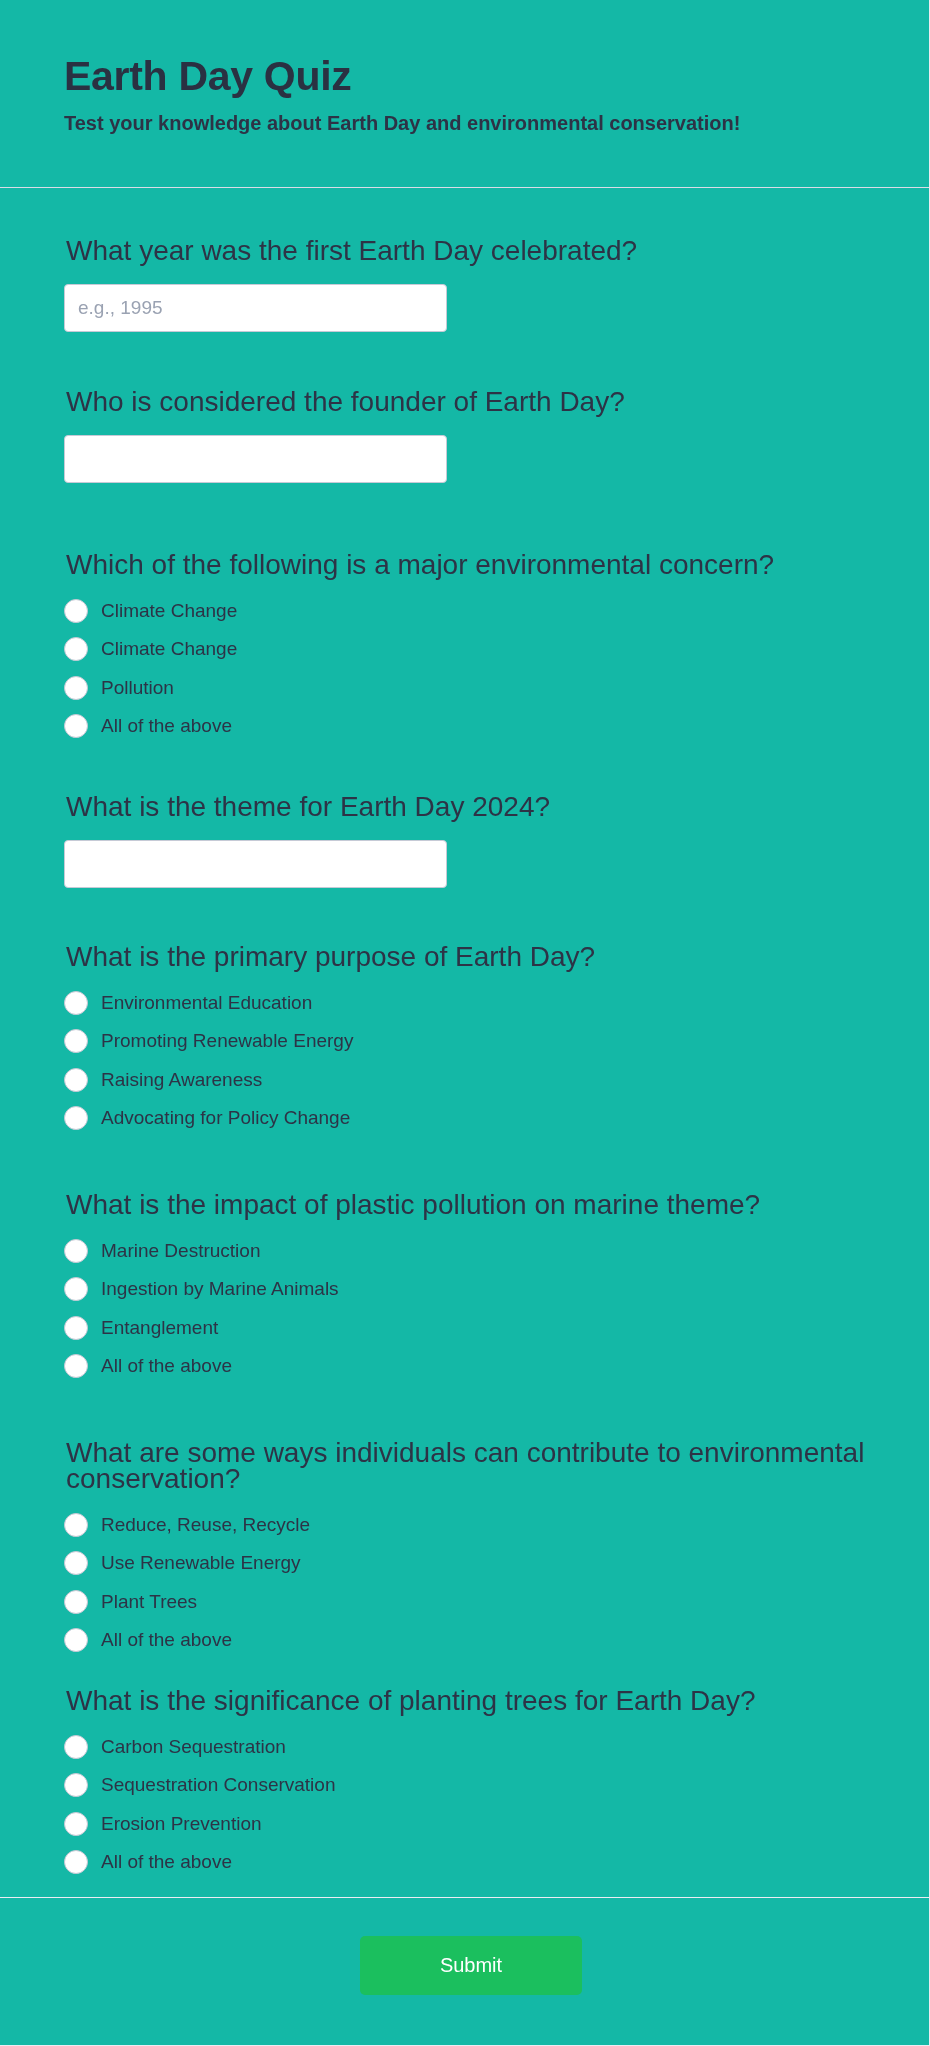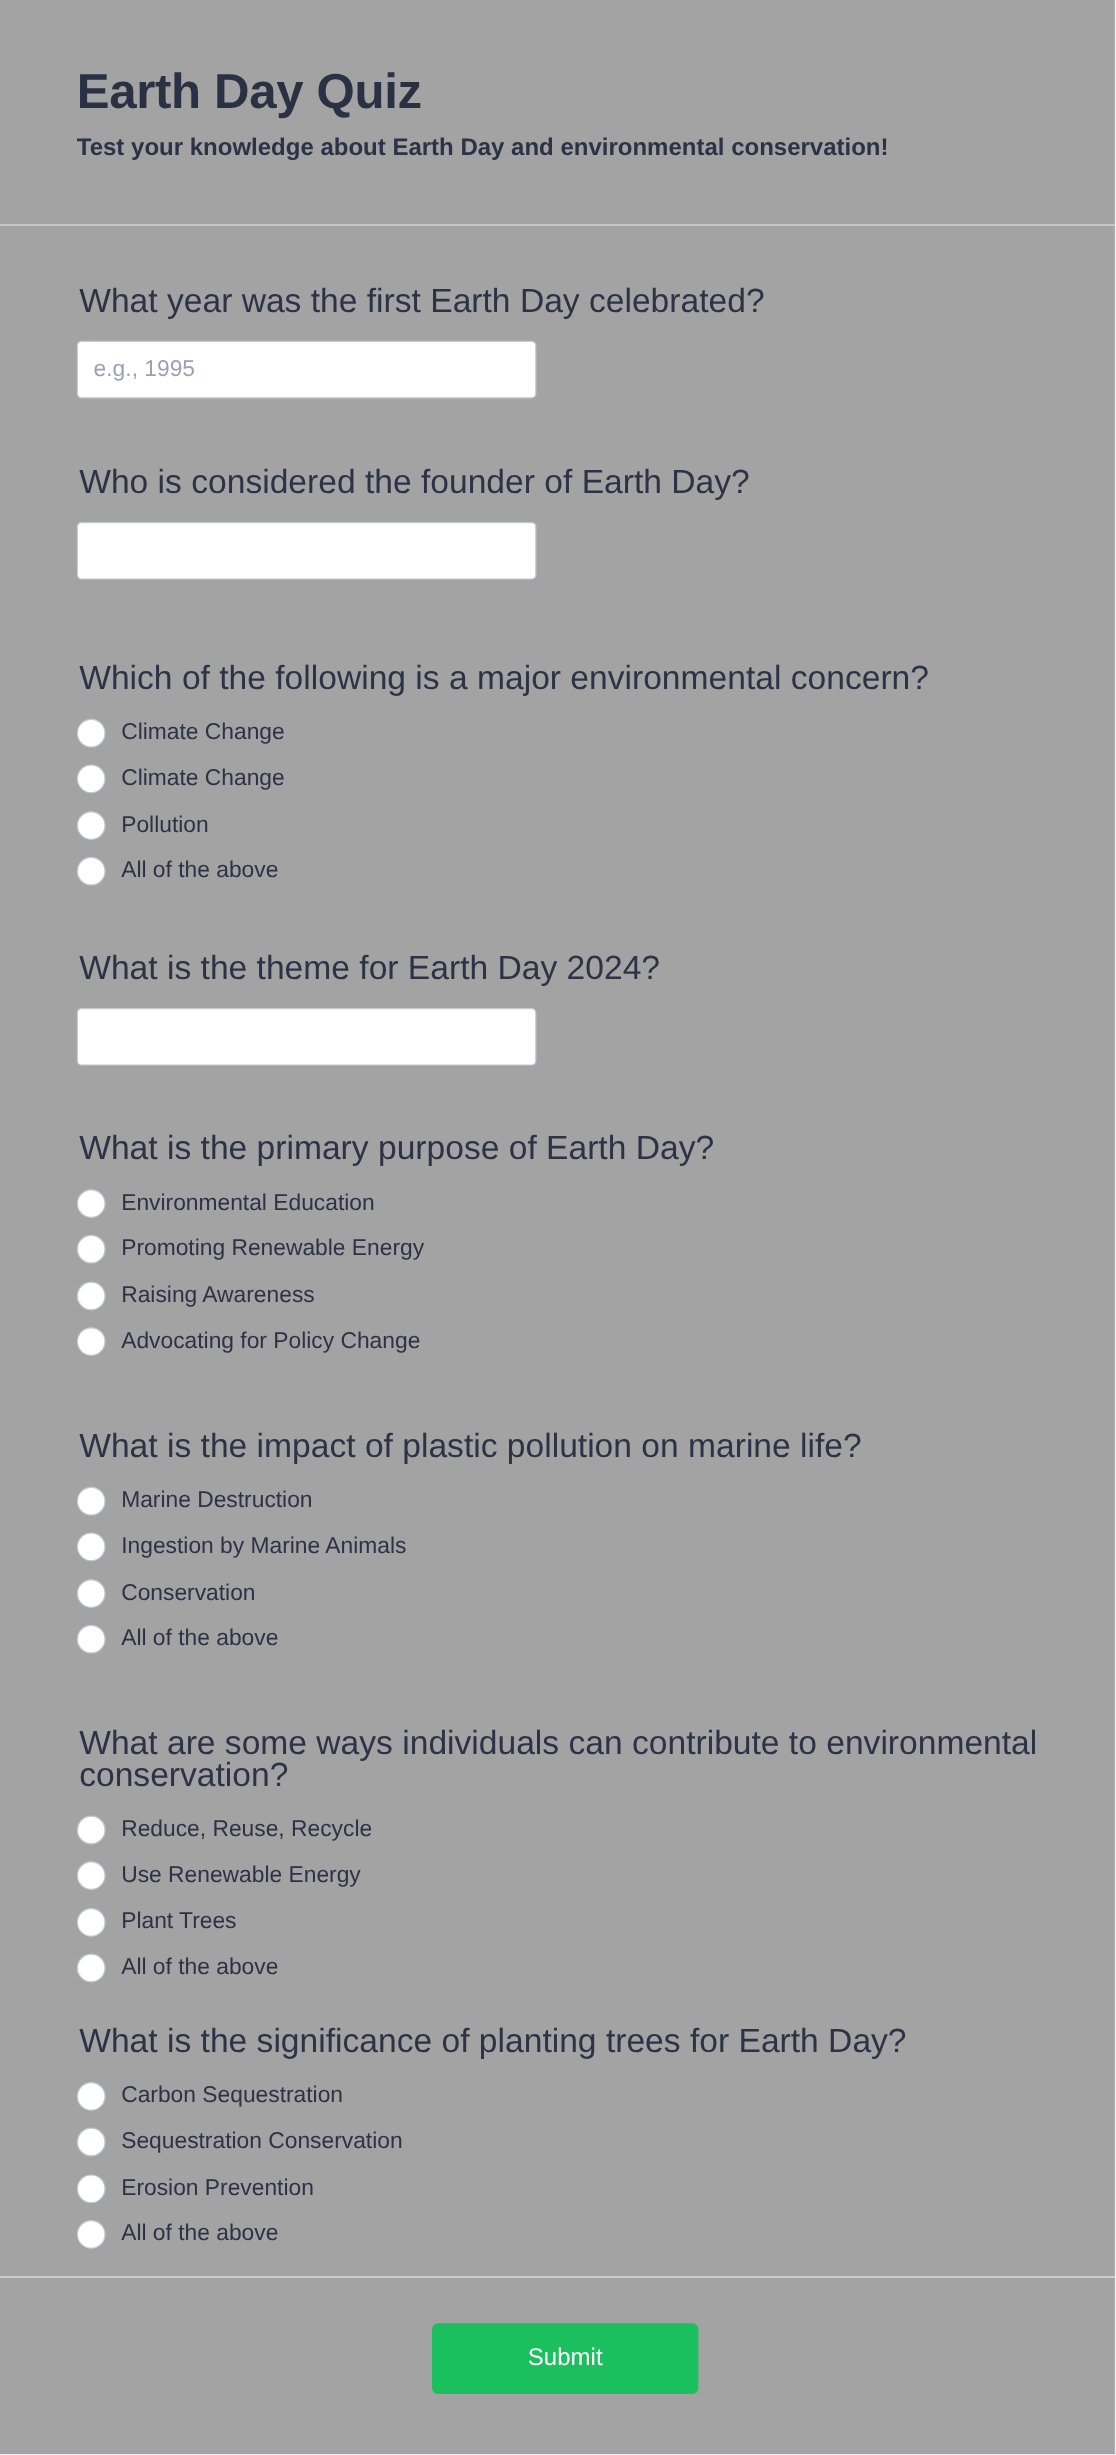--- a/index.html
+++ b/index.html
@@ -1,19 +1,19 @@
 <!DOCTYPE html>
 <html><head>
 <meta charset="utf-8">
 <style>
   * { box-sizing: border-box; margin: 0; padding: 0; }
   html, body { width: 930px; height: 2046px; background: #ffffff; }
   body { font-family: "Liberation Sans", "DejaVu Sans", sans-serif; color: #2d3346; overflow: hidden; }
   .card {
-    width: 930px; height: 2046px; background: #a3a3a3;
+    width: 930px; height: 2046px; background: #14b8a6;
     border-right: 1px solid #ececf2; border-bottom: 1px solid #ececf2;
     position: relative;
   }
   .header { height: 188px; padding: 52px 64px 0 64px; border-bottom: 1.5px solid #dcdce6; }
   .title { font-size: 41px; font-weight: bold; color: #2a3142; line-height: 48px; letter-spacing: -0.3px; }
   .subtitle { font-size: 20px; color: #2d3346; margin-top: 10px; line-height: 26px; font-weight: bold; }
   .body { padding: 50px 64px 0 64px; height: 1710px; border-bottom: 1.5px solid #ececf2; }
   .question { margin-bottom: 0; }
   .q-label { font-size: 28px; color: #2d3346; line-height: 26px; padding-left: 2px; display: block; }
   .text-input {
@@ -104,33 +104,33 @@
             <span class="opt-label">Raising Awareness</span>
           </div>
         <div class="option">
             <span class="radio"></span>
             <span class="opt-label">Advocating for Policy Change</span>
           </div>
       </div>
     </div>
 
     <div class="question q-radio">
-      <label class="q-label">What is the impact of plastic pollution on marine life?</label>
+      <label class="q-label">What is the impact of plastic pollution on marine theme?</label>
       <div class="options">
         <div class="option">
             <span class="radio"></span>
             <span class="opt-label">Marine Destruction</span>
           </div>
         <div class="option">
             <span class="radio"></span>
             <span class="opt-label">Ingestion by Marine Animals</span>
           </div>
         <div class="option">
             <span class="radio"></span>
-            <span class="opt-label">Conservation</span>
+            <span class="opt-label">Entanglement</span>
           </div>
         <div class="option">
             <span class="radio"></span>
             <span class="opt-label">All of the above</span>
           </div>
       </div>
     </div>
 
     <div class="question q-radio">
       <label class="q-label">What are some ways individuals can contribute to environmental conservation?</label>

